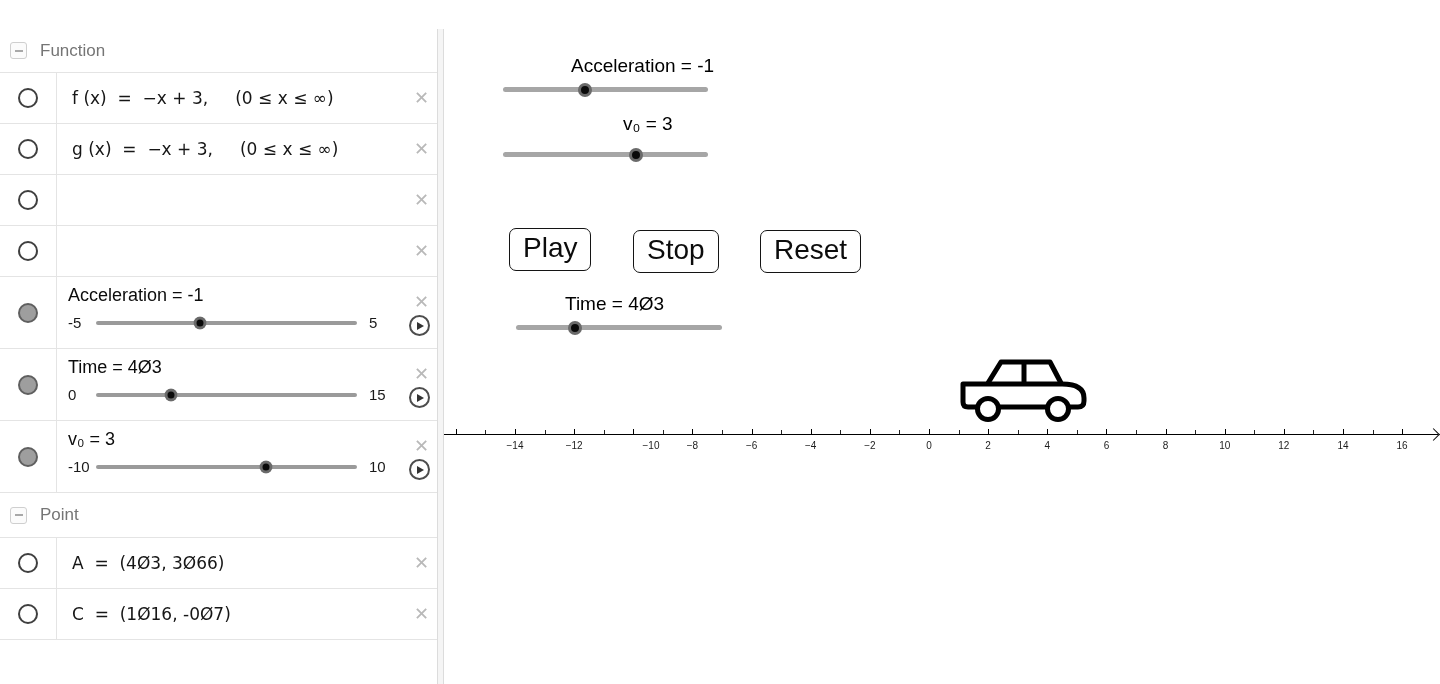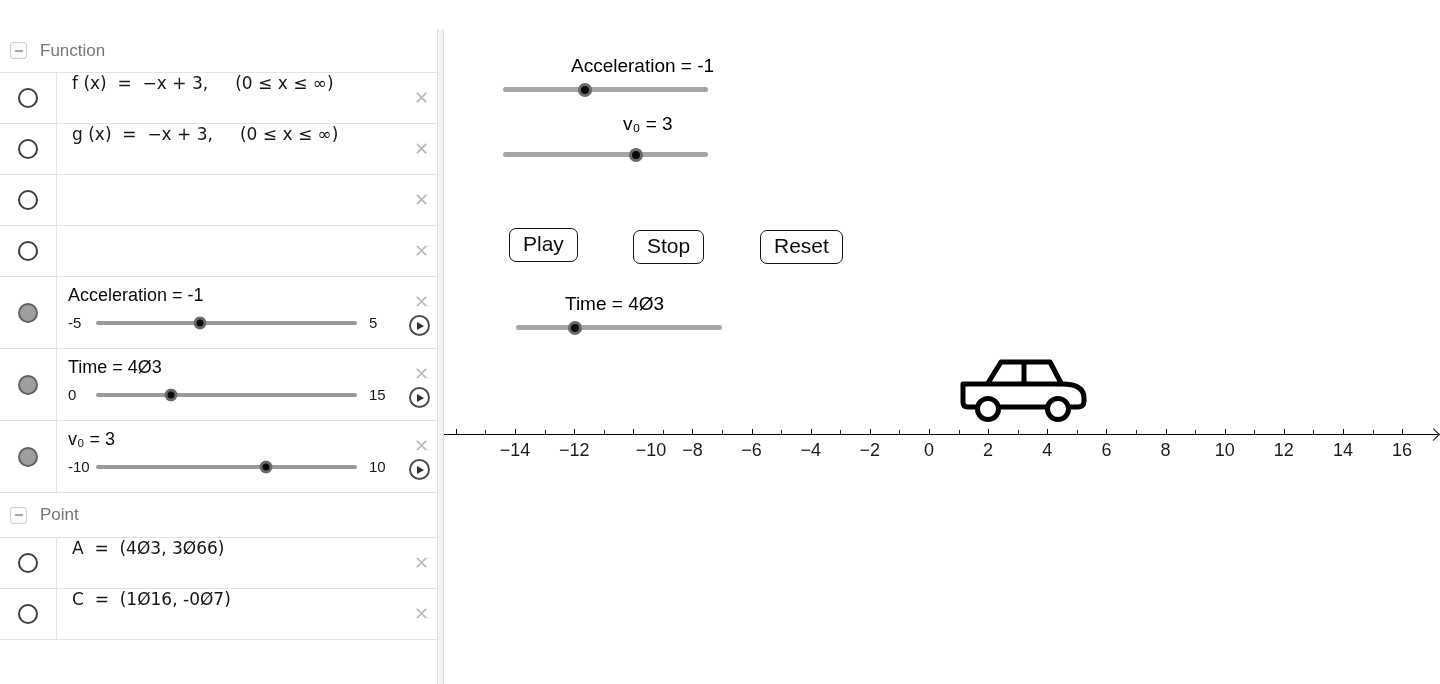--- a/index.html
+++ b/index.html
@@ -21,21 +21,21 @@
   .collapse-box .minus { width:8px; height:2px; background:#a8a8a8; }
   .sec-title { margin-left:13px; font-size:17px; color:#757575; }
 
   .row { position:relative; display:flex; border-bottom:1px solid #e4e4e4; background:#fff; }
   .row.std { height:51px; }
   .row.num { height:72px; }
   .cell-toggle { width:57px; flex:0 0 57px; border-right:1px solid #e4e4e4;
                  display:flex; align-items:center; justify-content:center; }
   .circle { width:20px; height:20px; border:2px solid #3f3f3f; border-radius:50%; background:#fff; cursor:pointer; }
   .circle.filled { background:#9e9e9e; border-color:#5f5f5f; }
-  .cell-content { flex:1; min-width:0; overflow:hidden; display:flex; align-items:flex-start; padding-left:11px; }
+  .cell-content { flex:1; min-width:0; overflow:hidden; display:flex; align-items:center; padding-left:11px; }
   .formula { font-family:"DejaVu Sans", sans-serif; font-size:17px; color:#161616; white-space:pre; margin-left:4px; }
   .close { position:absolute; right:8px; top:50%; transform:translateY(-50%); font-size:18px; color:#b9b9b9;
            cursor:pointer; line-height:1; }
   .row.num .close { top:16px; transform:none; }
 
   .num-body { flex:1; min-width:0; padding:8px 46px 0 11px; }
   .num-label { font-size:18px; color:#0c0c0c; margin-bottom:8px; white-space:pre; }
   .slider-line { display:flex; align-items:center; }
   .slider-line .minmax { font-size:15px; color:#1a1a1a; }
   .slider-line .minv { min-width:24px; margin-right:4px; }
@@ -57,28 +57,28 @@
   .hs-thumb { position:absolute; left:14px; top:3px; width:384px; height:11px; background:#c7c7c7; border-radius:1px; cursor:pointer; }
   .hs-corner { position:absolute; right:16px; top:3px; width:26px; height:11px;
                background:repeating-linear-gradient(45deg,#ececec 0 2px,transparent 2px 4px); }
 
   
   .graphics { position:absolute; left:444px; top:0; width:996px; height:684px; background:#fff; }
   .g-label { position:absolute; font-size:19px; color:#000; white-space:pre; }
   .g-track { position:absolute; height:5px; background:#a6a6a6; border-radius:3px; cursor:pointer; }
   .g-track .thumb { width:14px; height:14px; border-width:3px; }
   .g-btn { position:absolute; background:#fff; border:1.5px solid #141414; border-radius:7px;
-           font-family:"Liberation Sans", sans-serif; font-size:21px; color:#0c0c0c;
+           font-family:"Liberation Sans", sans-serif; font-size:28px; color:#0c0c0c;
            padding:1px 13px 4px 13px; cursor:pointer; line-height:1.3; }
 
   
   .x-axis { position:absolute; left:0; top:405px; width:994px; height:1px; background:#000; }
   .x-axis .tick { position:absolute; top:-5px; width:1px; height:5px; background:#000; }
   .x-axis .tick.minor { top:-4px; height:4px; background:#222; }
-  .x-axis .tick-label { position:absolute; top:6px; transform:translateX(-50%); font-size:18px; color:#1c1c1c; }
+  .x-axis .tick-label { position:absolute; top:6px; transform:translateX(-50%); font-size:10px; color:#1c1c1c; }
   .axis-arrow { position:absolute; left:985px; top:-4.5px; width:9px; height:9px;
                 border-top:1.5px solid #000; border-right:1.5px solid #000; transform:rotate(45deg); }
 
   .car { position:absolute; left:514px; top:328px; width:130px; height:66px; }
 </style>
 </head>
 <body>
 
 <div class="app">
 

